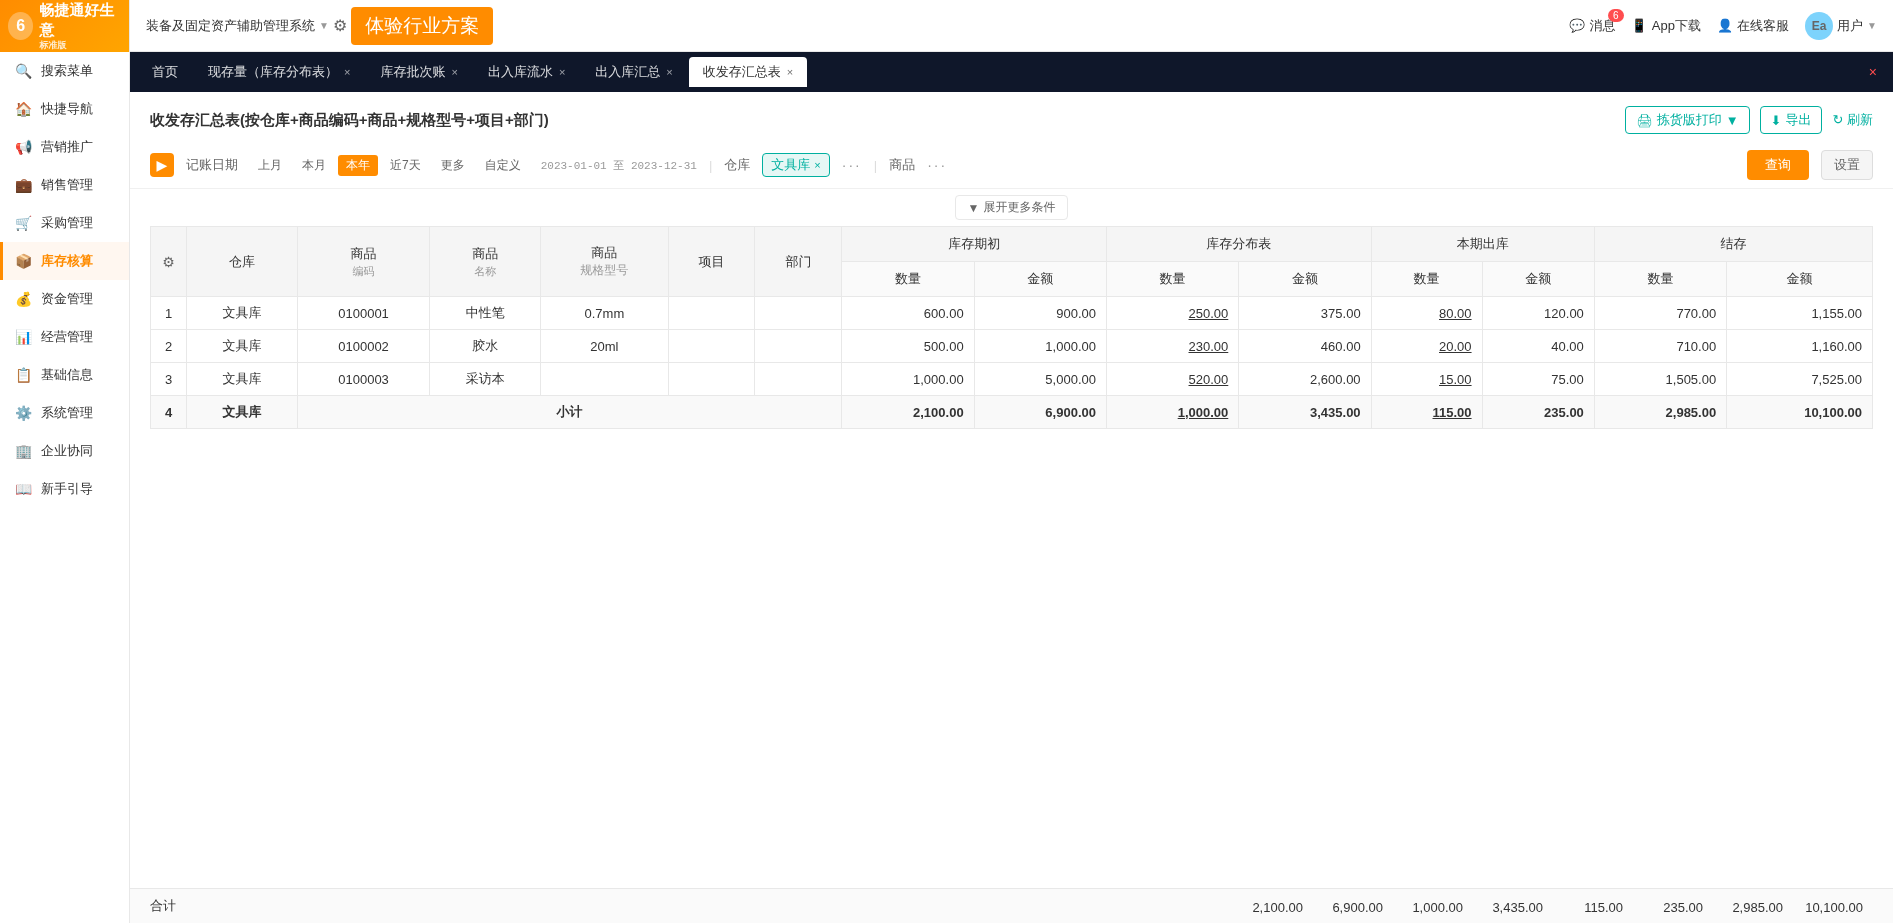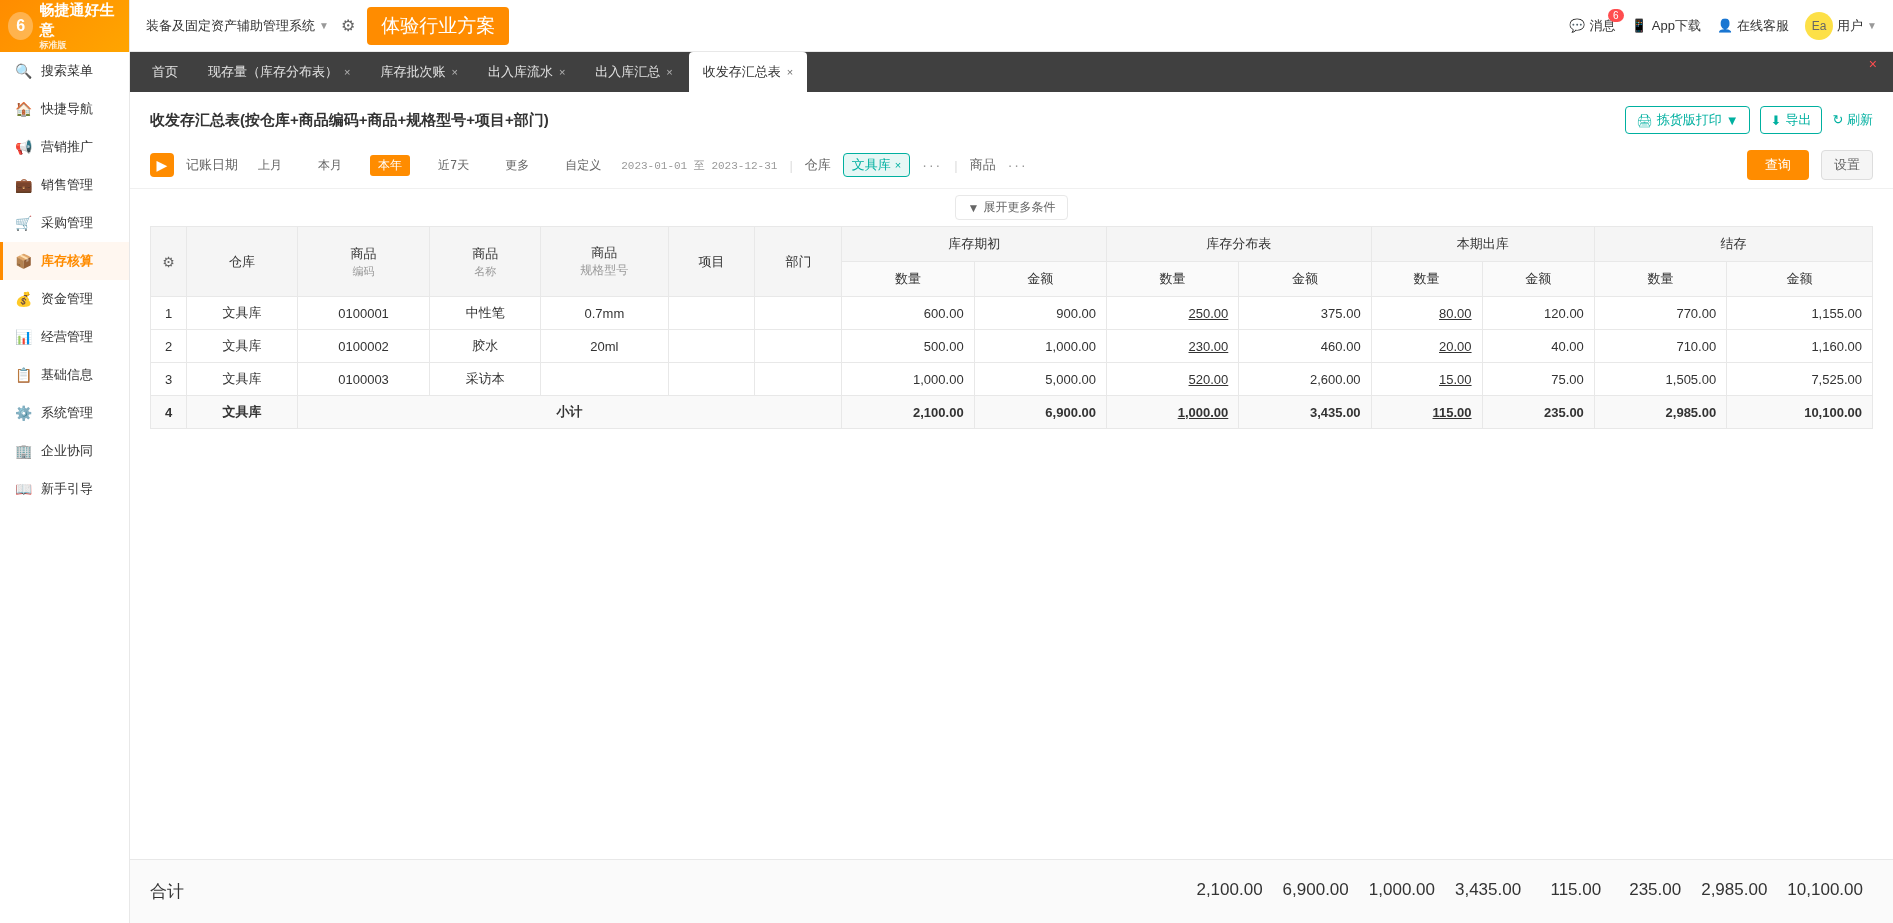--- a/index.html
+++ b/index.html
@@ -64,21 +64,21 @@
     .top-header {
       background: #fff;
       border-bottom: 1px solid #e8e8e8;
       display: flex;
       align-items: center;
       justify-content: space-between;
       padding: 0 16px;
       height: 52px;
       flex-shrink: 0;
     }
-    .top-header-left { display: flex; align-items: center; gap: 12px; }
+    .top-header-left { display: flex; align-items: center; gap: 4px; }
     .system-selector {
       display: flex;
       align-items: center;
       gap: 4px;
       cursor: pointer;
       color: #333;
     }
     .chevron-icon { font-size: 10px; color: #999; }
     .settings-icon { cursor: pointer; color: #666; font-size: 16px; }
     .experience-btn {
@@ -97,31 +97,33 @@
       color: white;
       border-radius: 10px;
       font-size: 10px;
       padding: 1px 5px;
       position: absolute;
       top: -8px;
       right: -8px;
     }
     .user-avatar {
       width: 28px; height: 28px;
-      background: #fde047;
+      background: #7dd3fc;
       border-radius: 50%;
       display: flex; align-items: center; justify-content: center;
       font-size: 12px;
       color: #666;
+      font-weight: bold;
     }
 
     
     .tab-bar {
-      background: #404040;
-      display: flex;
+      background: #0f172a;
+      display: flex;
+      align-items: center;
       padding: 0 8px;
       height: 40px;
       flex-shrink: 0;
       gap: 2px;
     }
     .tab {
       display: flex;
       align-items: center;
       padding: 6px 14px;
       cursor: pointer;
@@ -183,21 +185,21 @@
       background: #ff8c00;
       color: white;
       border: none;
       border-radius: 4px;
       cursor: pointer;
       display: flex; align-items: center; justify-content: center;
       font-size: 14px;
       flex-shrink: 0;
     }
     .filter-label { color: #666; font-size: 13px; }
-    .date-presets { display: flex; align-items: center; gap: 20px; font-family: Liberation Mono, monospace; }
+    .date-presets { display: flex; align-items: center; gap: 4px; }
     .date-preset {
       padding: 2px 8px;
       font-size: 12px;
       cursor: pointer;
       color: #666;
       border-radius: 3px;
     }
     .date-preset.active { background: #ff8c00; color: white; border-radius: 3px; }
     .date-range { font-size: 11px; color: #999; font-family: Liberation Mono, monospace; }
     .filter-divider { color: #ddd; }
@@ -281,24 +283,24 @@
       background: #f9f9f9;
     }
     .underline-link { text-decoration: underline; color: #333; cursor: pointer; }
     .settings-col { width: 36px; }
     .gear-btn { cursor: pointer; color: #666; font-size: 14px; }
 
     
     .footer-total {
       background: #fafafa;
       border-top: 1px solid #e8e8e8;
-      padding: 20px 20px;
-      display: flex;
-      align-items: flex-start;
-      font-size: 17px;
+      padding: 8px 20px;
+      display: flex;
+      align-items: flex-end;
+      font-size: 13px;
       color: #333;
       flex-shrink: 0;
     }
     .footer-total .label { font-weight: 500; min-width: 60px; }
     .footer-val { min-width: 80px; text-align: right; padding: 0 10px; }
 
     .text-right { text-align: right; }
   </style>
 </head>
 <body>

